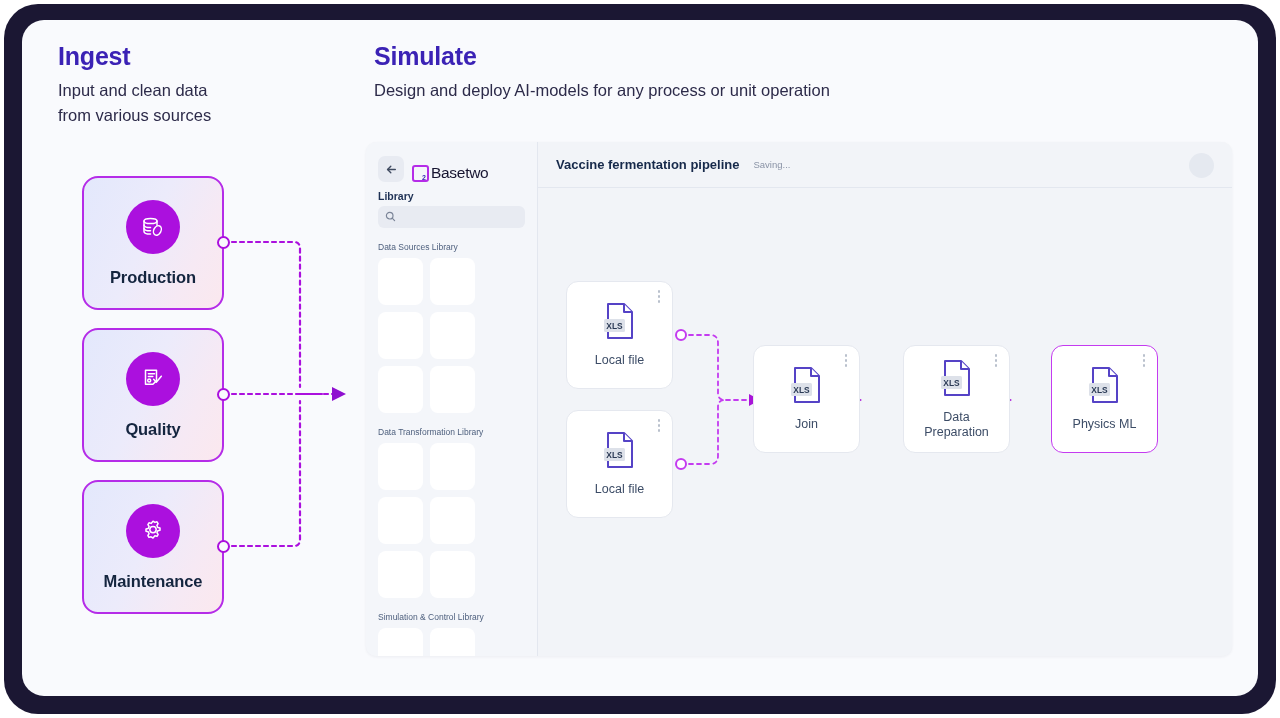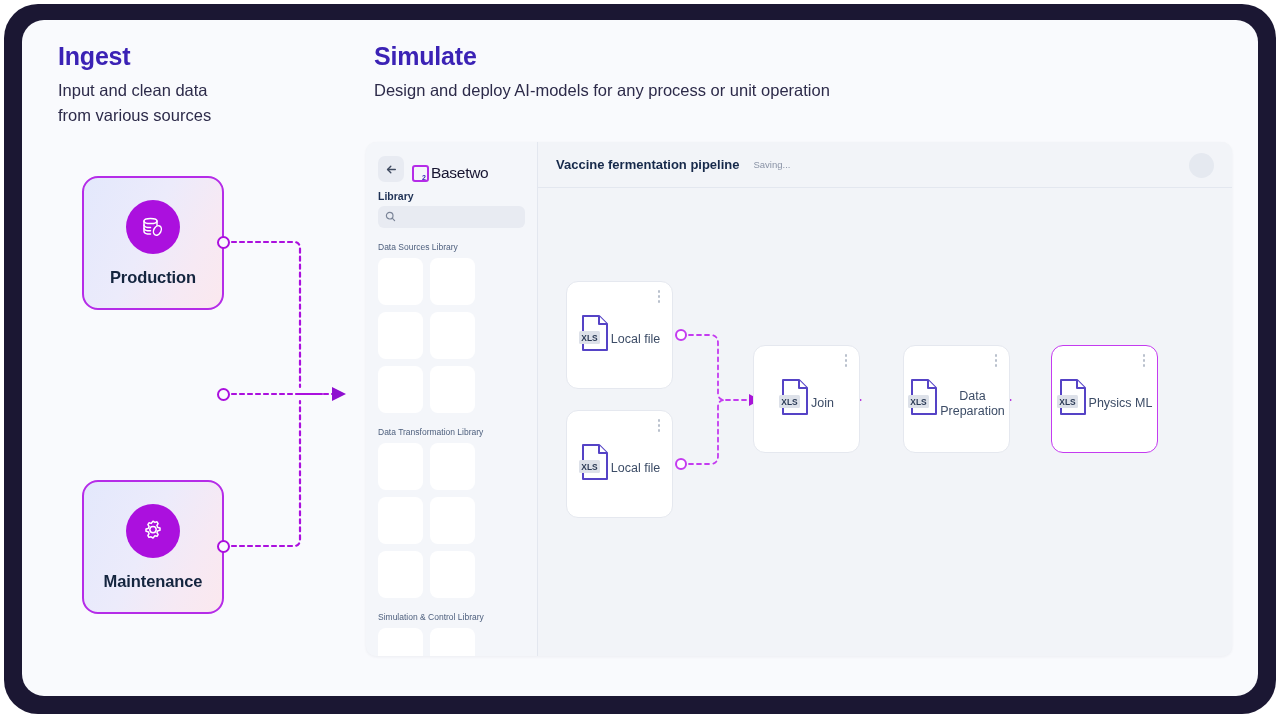--- a/index.html
+++ b/index.html
@@ -258,21 +258,21 @@
     pointer-events: none;
   }
 
   
   .node {
     position: absolute;
     background: #ffffff;
     border: 1px solid #e5e8ef;
     border-radius: 12px;
     display: flex;
-    flex-direction: row;
+    flex-direction: column;
     align-items: center;
     justify-content: center;
     cursor: pointer;
   }
   .node.selected {
     border: 1.6px solid #c43bf0;
   }
   .node .kebab {
     position: absolute;
     top: 8px; right: 12px;
@@ -333,20 +333,32 @@
               <path d="M6 9v10.4c0 1.44 2.91 2.6 6.5 2.6"></path>
               <path d="M19 9v4.2"></path>
               <path d="M6 13c0 1.44 2.91 2.6 6.5 2.6"></path>
               <path d="M6 16.2c0 1.44 2.91 2.6 6.5 2.6"></path>
               <ellipse cx="19.4" cy="18.4" rx="3.6" ry="5" transform="rotate(28 19.4 18.4)"></ellipse>
             </svg>
           </div>
           <div class="cap">Production</div>
         </div>
 
+        <div class="ing-card" id="card-quality">
+          <div class="badge">
+            <svg width="30" height="30" viewBox="0 0 30 30" fill="none" stroke="#ffffff" stroke-width="1.5" stroke-linecap="round" stroke-linejoin="round">
+              <path d="M7.5 6.2h11v10.4l-3.6 3.6H7.5z"></path>
+              <path d="M10.4 9.7h6.1"></path>
+              <path d="M10.4 12.6h4.4"></path>
+              <circle cx="11.2" cy="16.6" r="1.5"></circle>
+              <path d="M15.6 15.2l2.7 3.1 5-6.1"></path>
+            </svg>
+          </div>
+          <div class="cap">Quality</div>
+        </div>
 
         <div class="ing-card" id="card-maintenance">
           <div class="badge">
             <svg width="30" height="30" viewBox="0 0 30 30" fill="none" stroke="#ffffff" stroke-width="1.5" stroke-linejoin="round">
               <path d="M15 5.2l1.9 1.2 2.1-.6 1.1 1.9-1.2 1.8.9 2 2.2.5v2.2l-2.2.5-.9 2 1.2 1.8-1.1 1.9-2.1-.6L15 22l-1.9-1.2-2.1.6-1.1-1.9 1.2-1.8-.9-2-2.2-.5v-2.2l2.2-.5.9-2-1.2-1.8 1.1-1.9 2.1.6z"></path>
               <circle cx="15" cy="13.6" r="3.2"></circle>
             </svg>
           </div>
           <div class="cap">Maintenance</div>
         </div>

